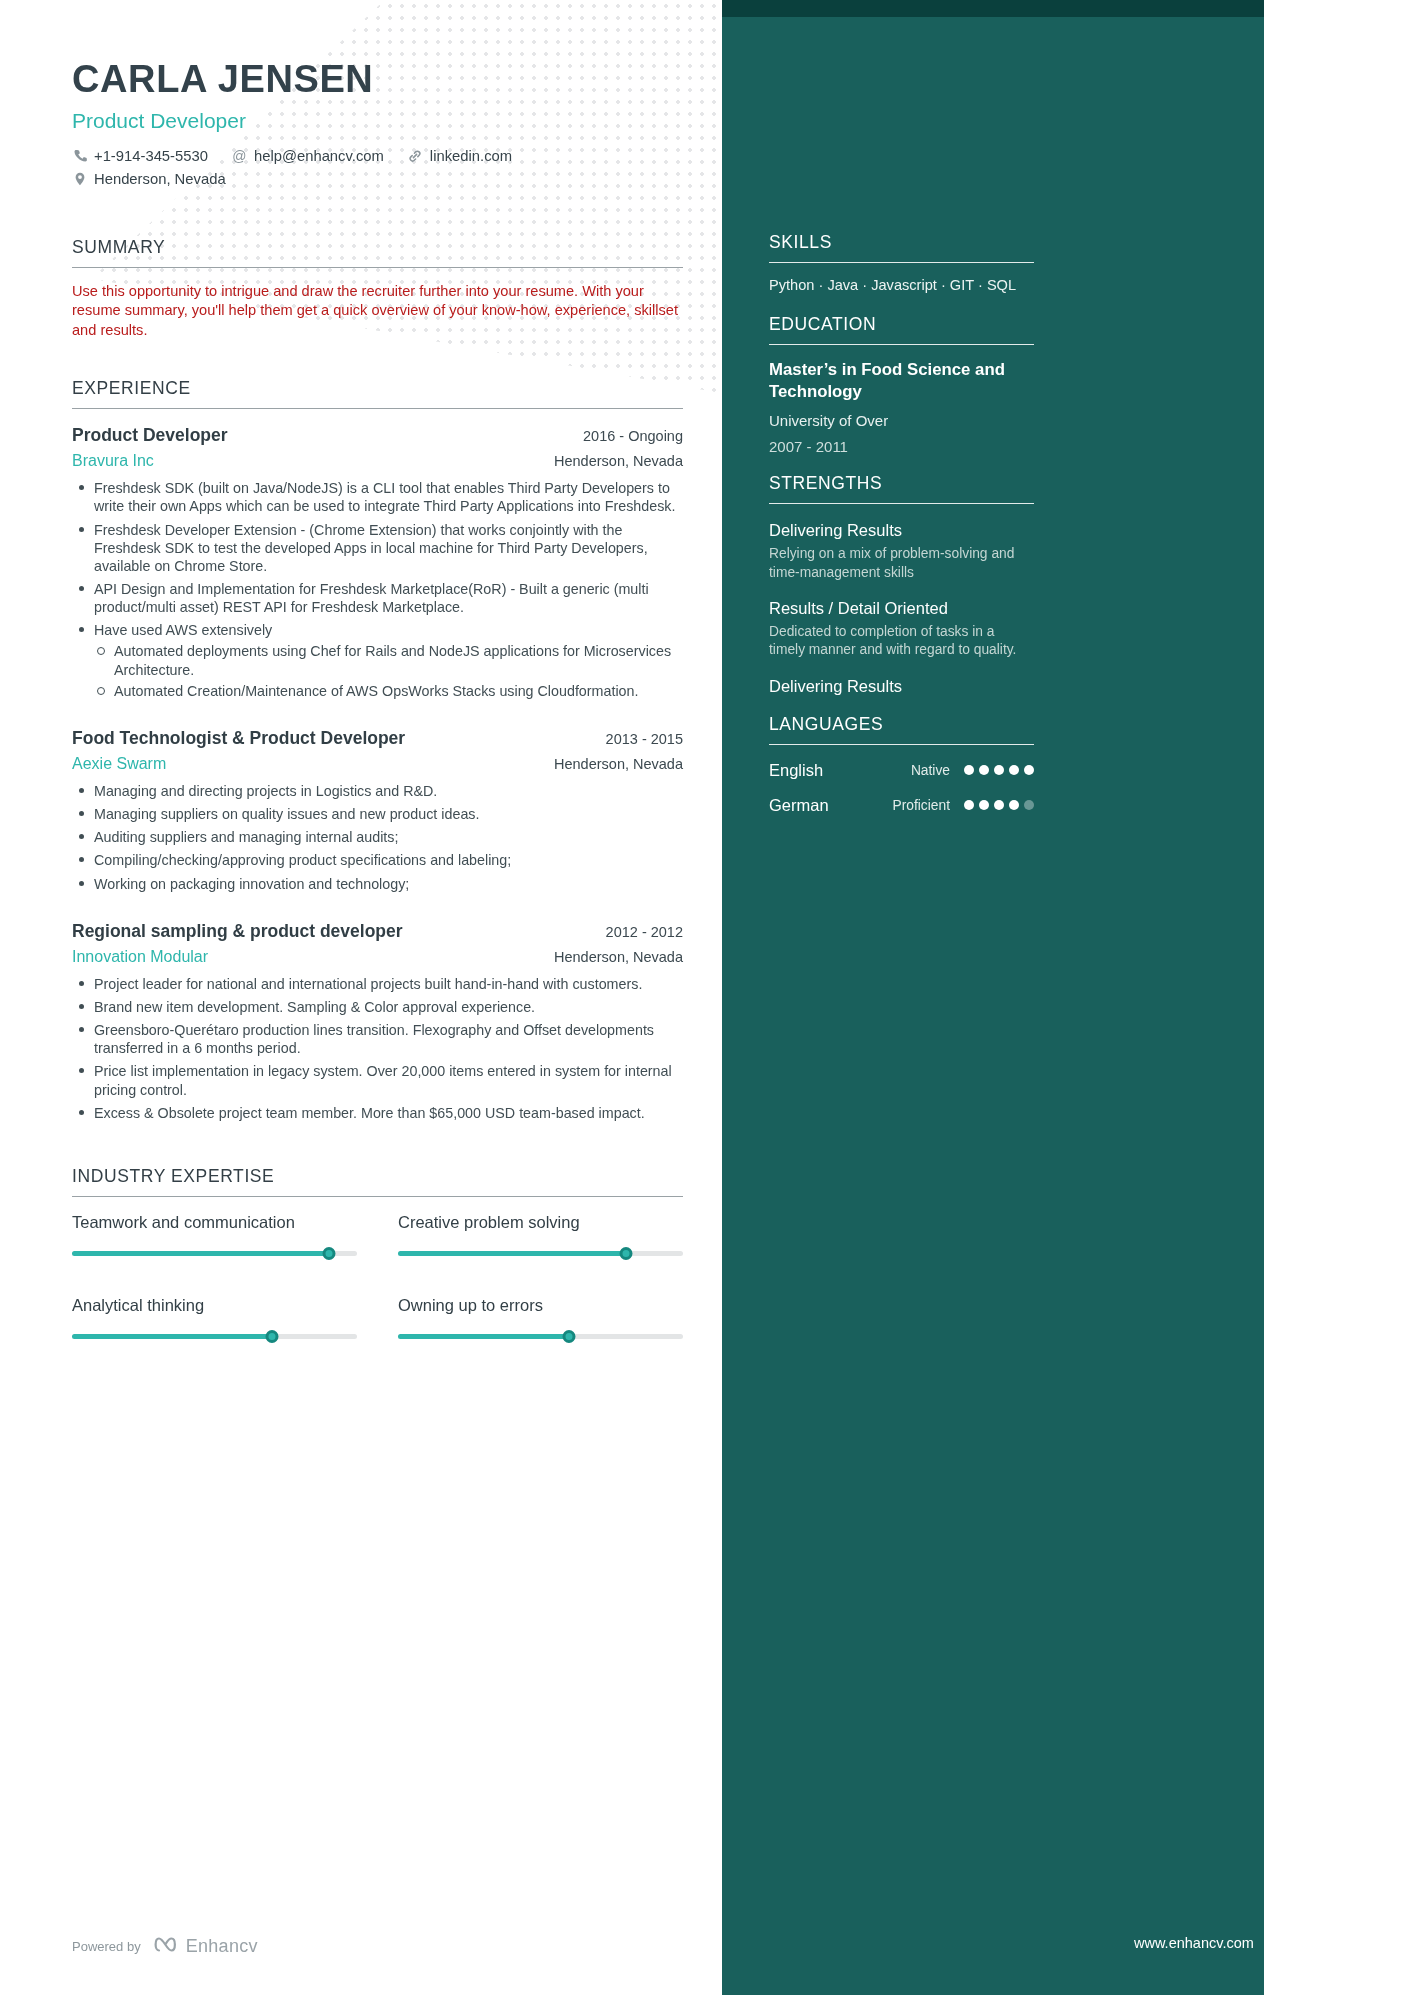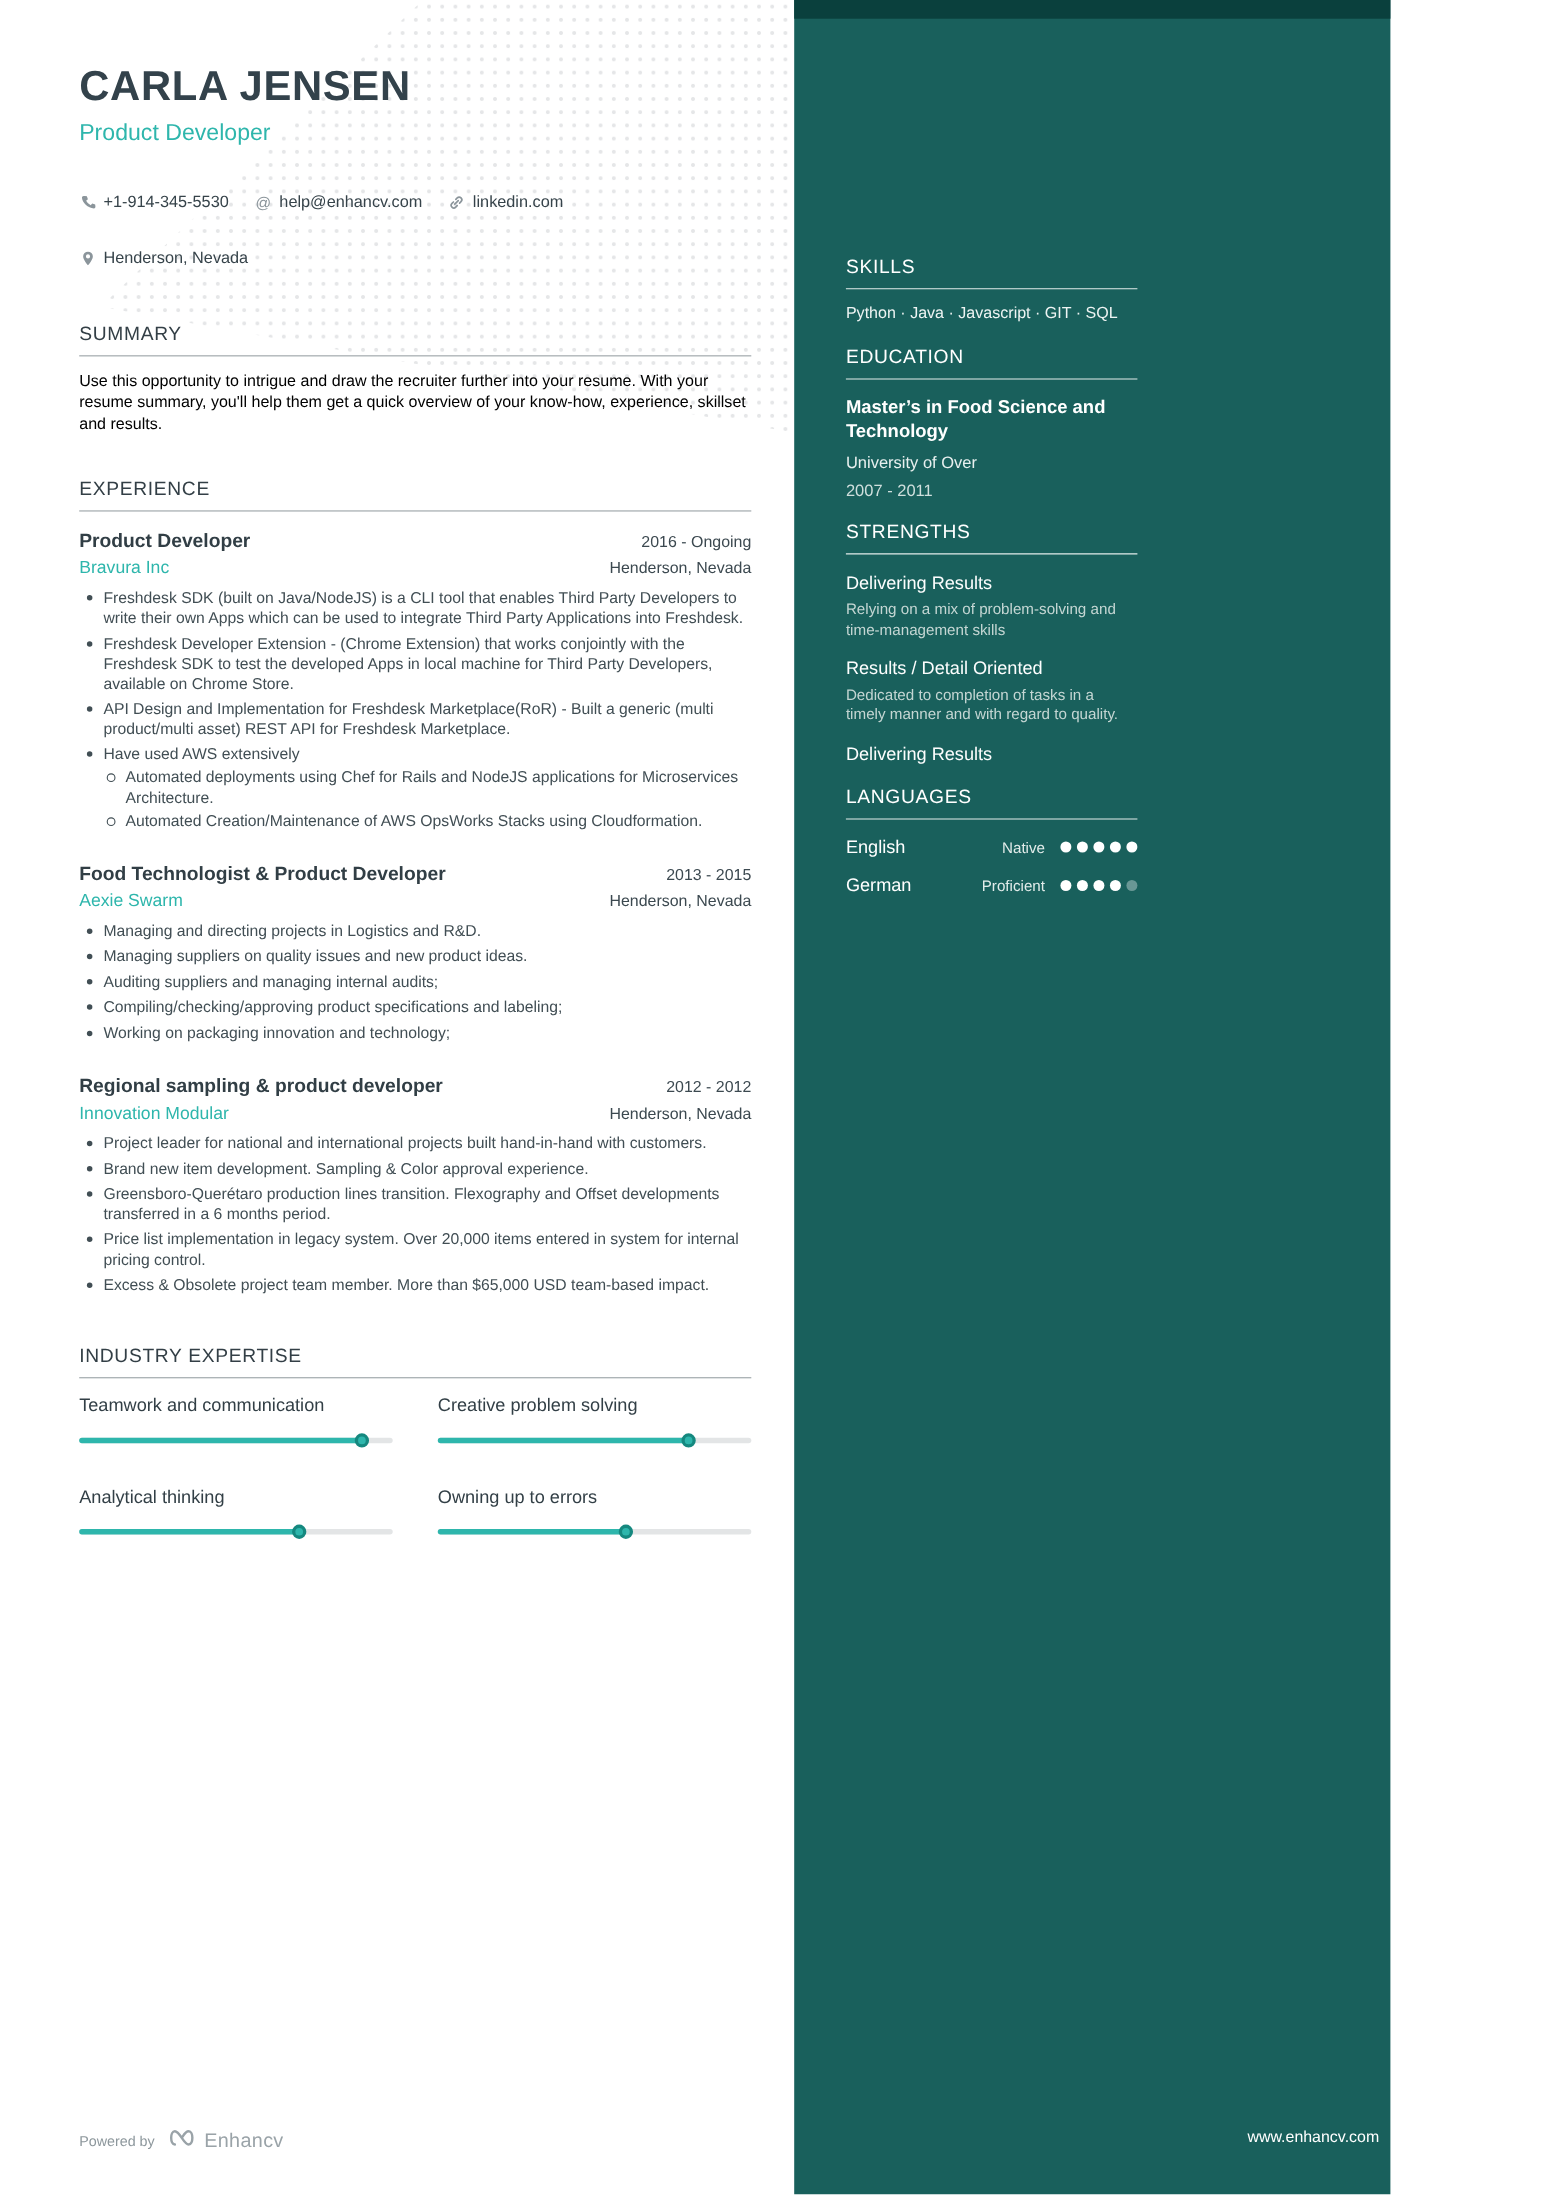--- a/index.html
+++ b/index.html
@@ -24,30 +24,30 @@
   
   .main {
     width: 723px; padding: 58px 39px 90px 72px;
     position: relative; z-index: 1;
   }
   .name { font-size: 38px; font-weight: 700; letter-spacing: .6px; color: #33424b; }
   .job-headline { font-size: 21px; color: #2eb6ac; margin-top: 8px; }
 
   .contact-rows { margin-top: 15px; }
   .contact-row { display: flex; align-items: center; gap: 24px; margin-top: 7px; }
-  .contact-item { display: inline-flex; align-items: center; gap: 7px; font-size: 14.8px; color: #36434a; margin-top: 28px; }
+  .contact-item { display: inline-flex; align-items: center; gap: 7px; font-size: 14.8px; color: #36434a; }
   .cicon { display: inline-flex; align-items: center; justify-content: center; width: 15px; height: 15px; color: #8b959b; font-size: 14px; }
   .cicon svg { display: block; }
 
   .sec-h {
     font-size: 17.5px; font-weight: 500; letter-spacing: .6px; color: #333f46;
     padding-bottom: 9px; border-bottom: 1px solid #9aa2a6;
   }
   .summary-sec { margin-top: 50px; }
-  .summary-text { margin-top: 14px; font-size: 14.6px; line-height: 1.33; color: #000000; }
+  .summary-text { margin-top: 14px; font-size: 14.6px; line-height: 1.33; color: #b91c1c; }
 
   .experience-sec { margin-top: 38px; }
   .job { margin-top: 16px; }
   .job + .job { margin-top: 28px; }
   .job-head { display: flex; justify-content: space-between; align-items: baseline; }
   .job-title { font-size: 17.5px; font-weight: 700; color: #313e45; }
   .job-dates { font-size: 14.5px; color: #3c4950; white-space: nowrap; }
   .job-sub { display: flex; justify-content: space-between; align-items: baseline; margin-top: 6px; }
   .company { font-size: 16px; color: #2eb6ac; }
   .location { font-size: 14.5px; color: #3c4950; }

